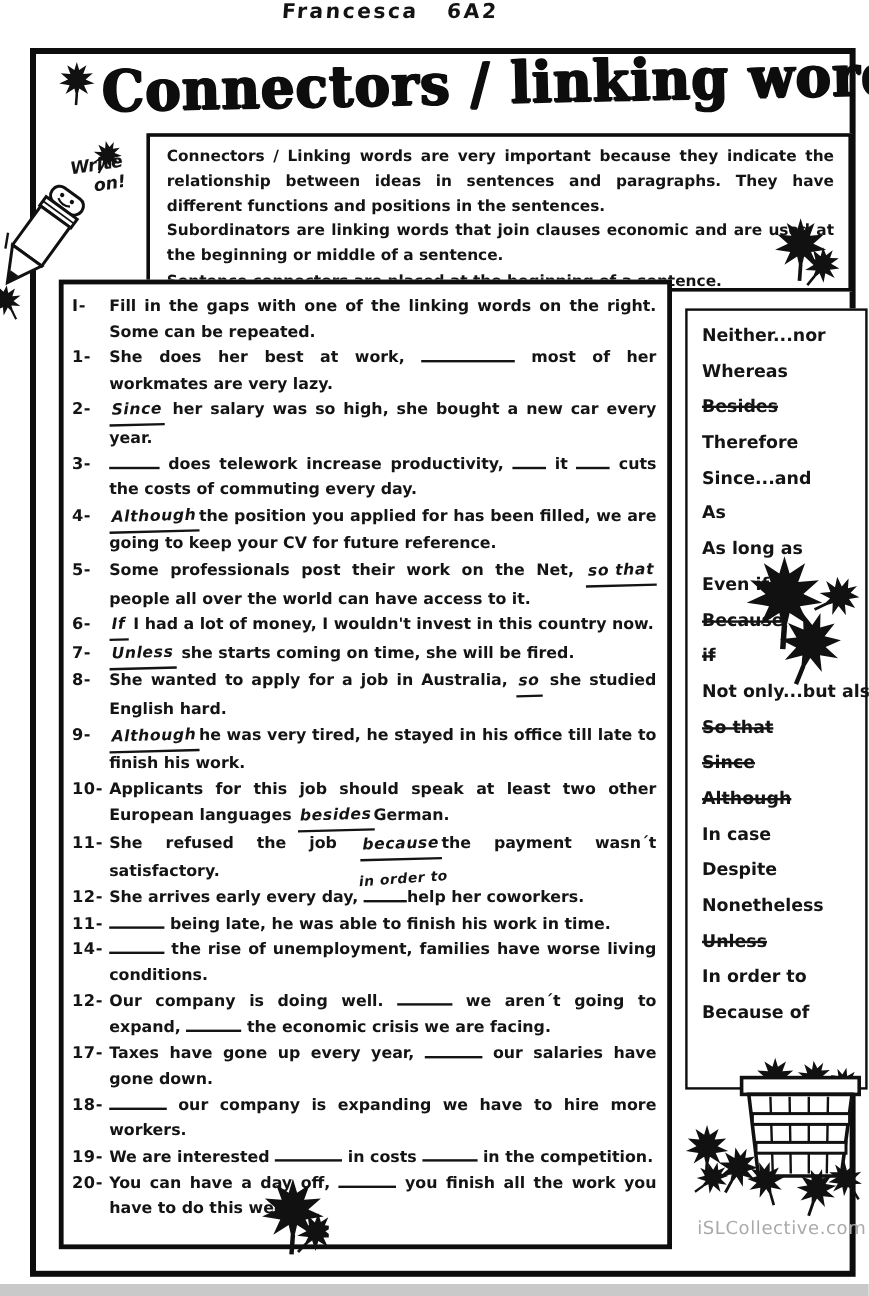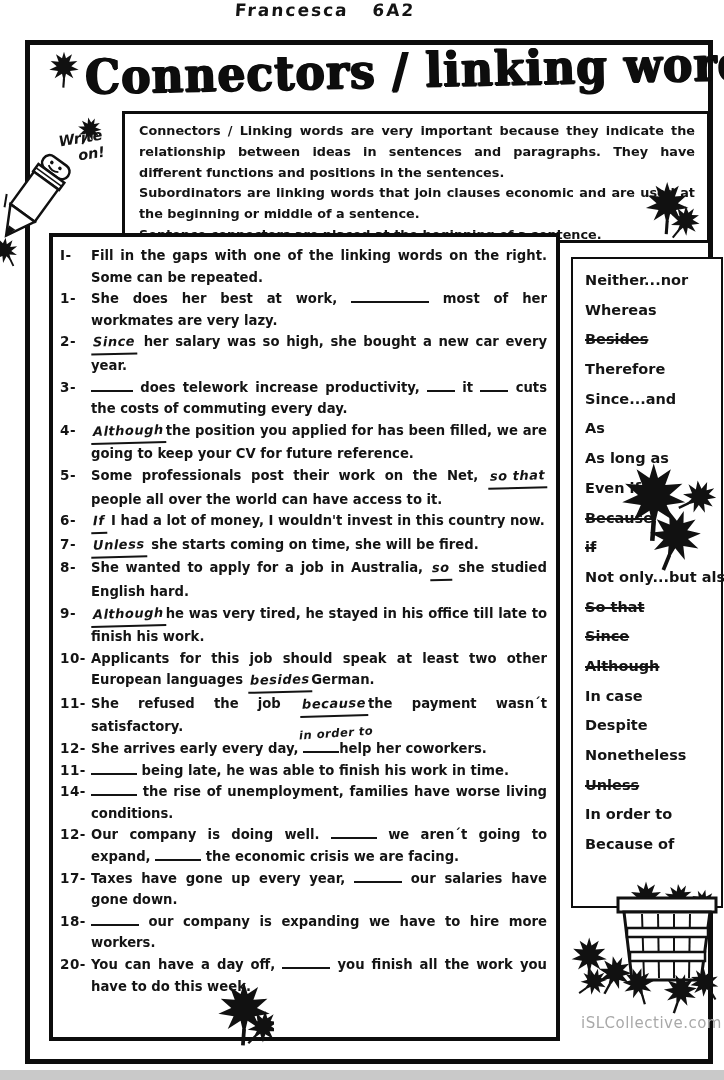--- a/index.html
+++ b/index.html
@@ -180,20 +180,24 @@
           <span class="ex-num">12-</span>
           <span class="ex-body">Our company is doing well. <span class="blank" style="width: 46px;"></span> we aren´t going to expand, <span class="blank" style="width: 46px;"></span> the economic crisis we are facing.</span>
         </div>
         <div class="ex-row">
           <span class="ex-num">17-</span>
           <span class="ex-body">Taxes have gone up every year, <span class="blank" style="width: 48px;"></span> our salaries have gone down.</span>
         </div>
         <div class="ex-row">
           <span class="ex-num">18-</span>
           <span class="ex-body"><span class="blank" style="width: 48px;"></span> our company is expanding we have to hire more workers.</span>
+        </div>
+        <div class="ex-row">
+          <span class="ex-num">19-</span>
+          <span class="ex-body">We are interested <span class="blank" style="width: 56px;"></span> in costs <span class="blank" style="width: 46px;"></span> in the competition.</span>
         </div>
         <div class="ex-row">
           <span class="ex-num">20-</span>
           <span class="ex-body">You can have a day off, <span class="blank" style="width: 48px;"></span> you finish all the work you have to do this week.</span>
         </div>
       </div>
   </div>
 
   <div class="sidebar">
     <div id="word-list">

